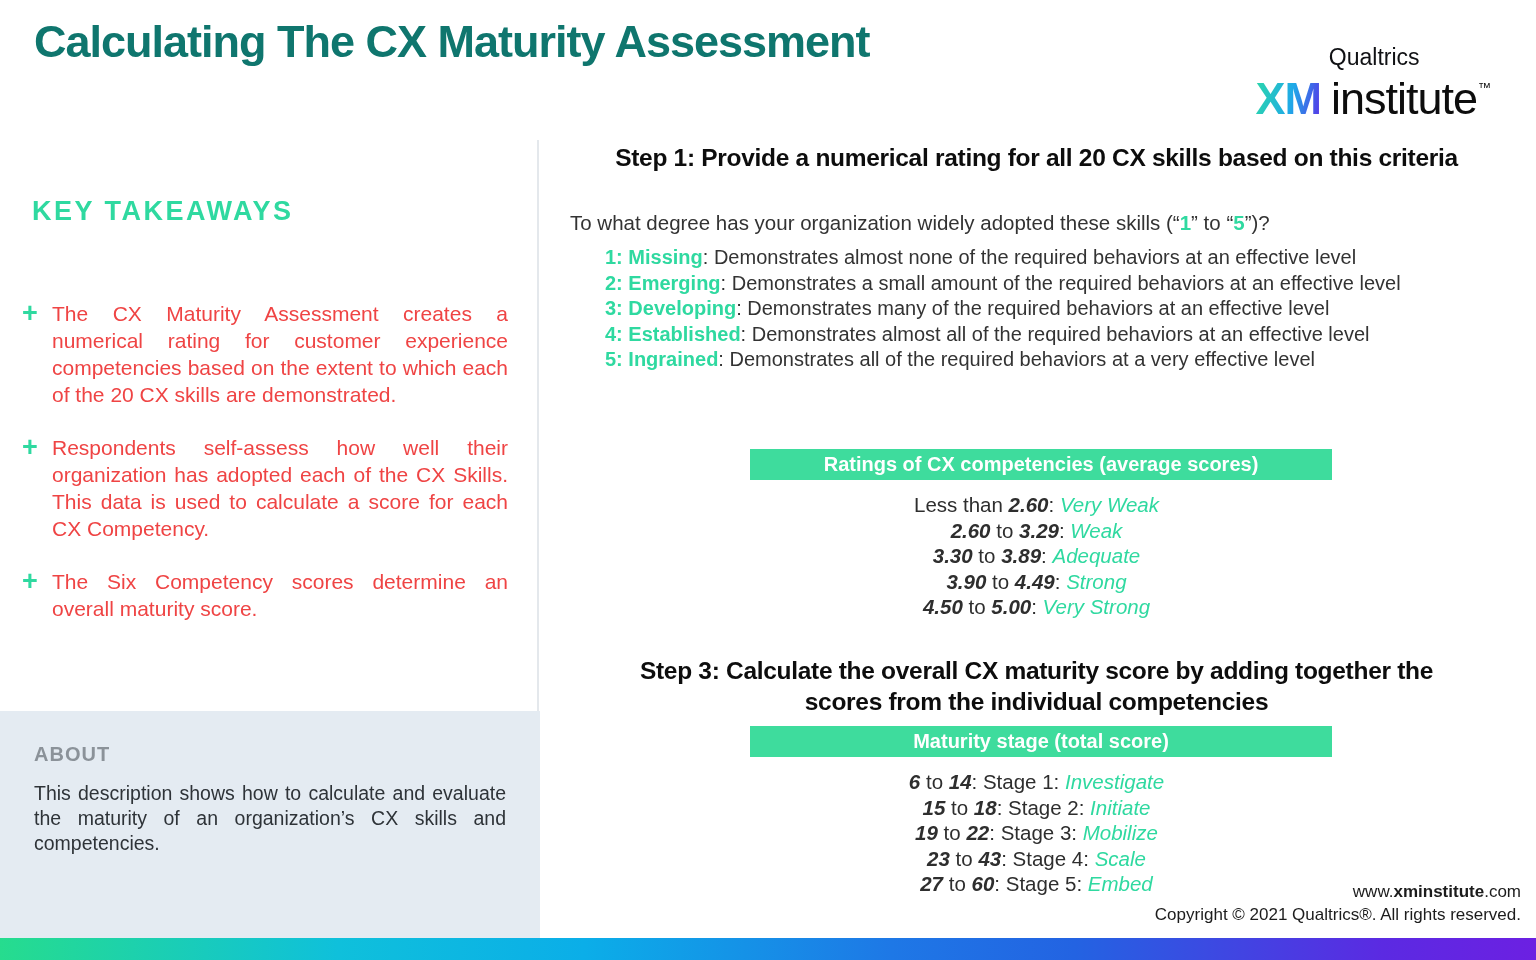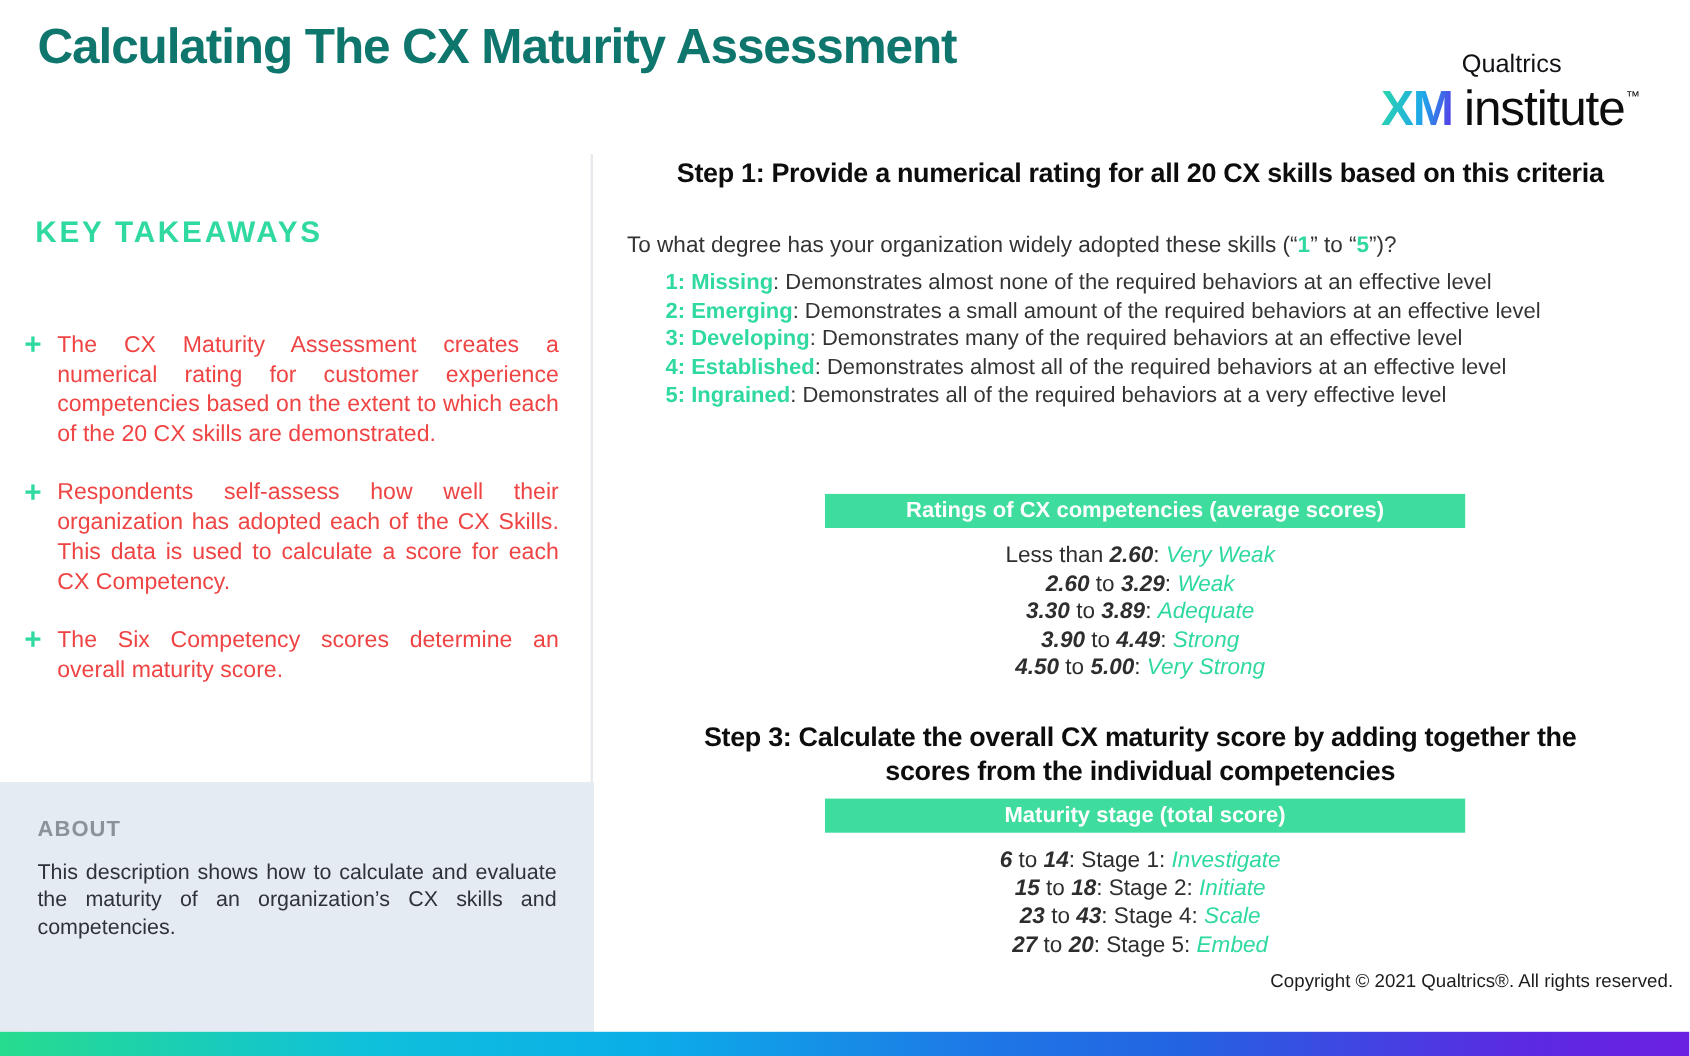--- a/index.html
+++ b/index.html
@@ -152,25 +152,27 @@
     <h2 class="step-heading step3-heading">
         <span style="display:block">Step 3: Calculate the overall CX maturity score by adding together the</span>
         <span style="display:block">scores from the individual competencies</span>
       </h2>
 
     <div class="banner banner2">Maturity stage (total score)</div>
 
     <div class="center-list stage-list">
       <div><span class="num">6</span><span> to </span><span class="num">14</span><span>: Stage 1: </span><span class="teal-label">Investigate</span></div>
       <div><span class="num">15</span><span> to </span><span class="num">18</span><span>: Stage 2: </span><span class="teal-label">Initiate</span></div>
+      <div><span class="num">19</span><span> to </span><span class="num">22</span><span>: Stage 3: </span><span class="teal-label">Mobilize</span></div>
       <div><span class="num">23</span><span> to </span><span class="num">43</span><span>: Stage 4: </span><span class="teal-label">Scale</span></div>
-      <div><span class="num">27</span><span> to </span><span class="num">20</span><span>: Stage 5: </span><span class="teal-label">Embed</span></div>
+      <div><span class="num">27</span><span> to </span><span class="num">60</span><span>: Stage 5: </span><span class="teal-label">Embed</span></div>
     </div>
 
   </div>
 
   <div class="footer">
+    <div><span>www.</span><b>xminstitute</b><span>.com</span></div>
     <div>Copyright © 2021 Qualtrics®. All rights reserved.</div>
   </div>
 
   <div class="bottom-bar"></div>
 
 </div>
 
 </body></html>

